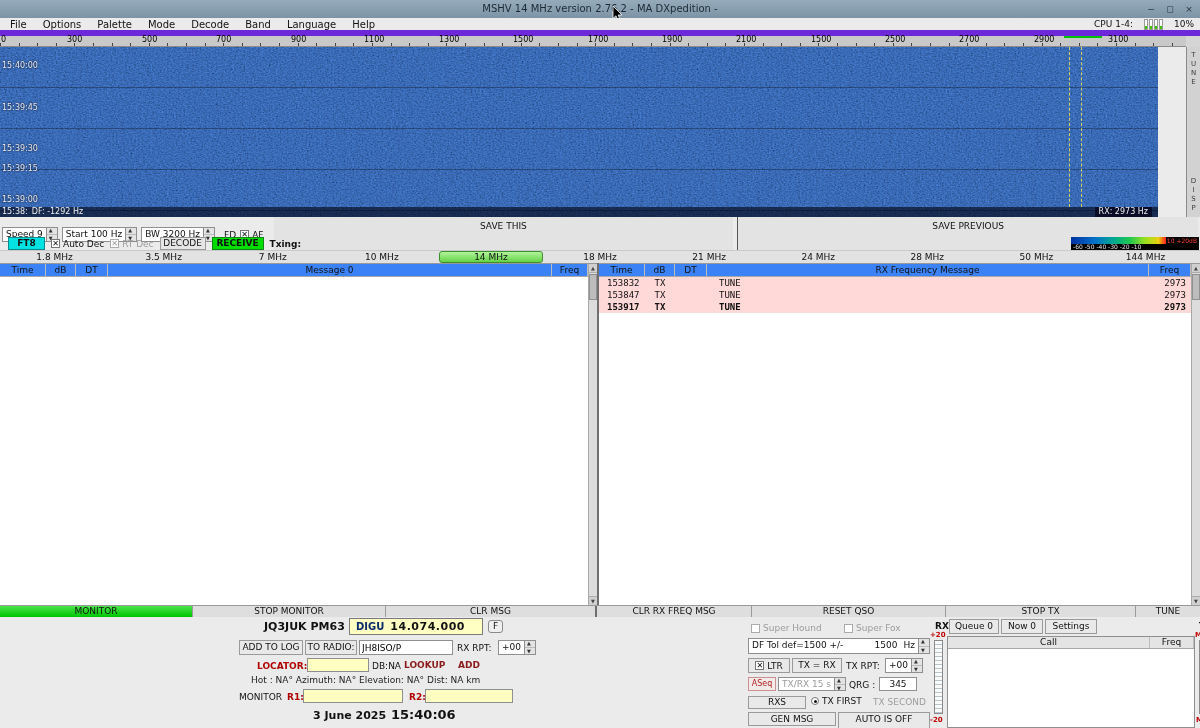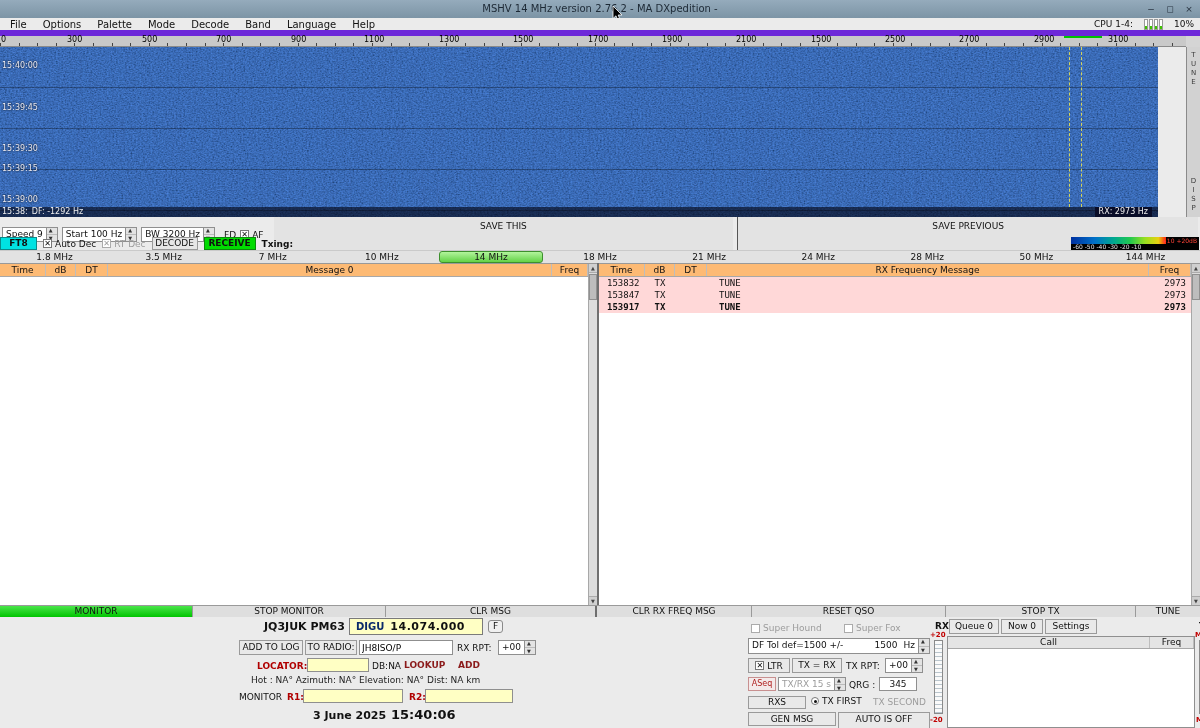--- a/index.html
+++ b/index.html
@@ -59,21 +59,21 @@
   .spin-btns i.up::after{content:"▲";position:absolute;left:2px;top:-1px;font-size:5px;color:#333;}
   .spin-btns i.dn::after{content:"▼";position:absolute;left:2px;top:0;font-size:5px;color:#333;}
   .chk{display:inline-flex;align-items:center;gap:3px;font-size:9px;}
   .chk .box{width:9px;height:9px;border:1px solid #777;background:#fff;font-size:8px;line-height:8px;text-align:center;color:#111;}
   .chk.dis{color:#9c9c9c;} .chk.dis .box{border-color:#ababab;color:#9c9c9c;}
   .lbl9{font-size:9px;}
   .save-this{flex:1;align-self:stretch;line-height:19px;text-align:center;font-size:9px;background:#e3e3e3;margin-left:6px;}
   .save-prev{flex:1;align-self:stretch;line-height:19px;text-align:center;font-size:9px;background:#e3e3e3;border-left:1px solid #555;}
 
   
-  .moderow{position:absolute;left:0;top:237px;width:100%;height:13px;display:flex;align-items:center;gap:6px;padding-left:0;}
+  .moderow{position:absolute;left:0;top:237px;width:100%;height:13px;display:flex;align-items:center;gap:6px;padding-left:8px;}
   .mode-btn{width:37px;height:13px;background:#00e2e2;border:1px solid #0a8a8a;text-align:center;
     font-size:9px;font-weight:bold;line-height:11px;}
   .btn{background:#e6e6e6;border:1px solid #9a9a9a;font-size:9px;text-align:center;}
   .decode-btn{width:46px;height:13px;line-height:11px;}
   .receive-btn{width:52px;height:13px;line-height:11px;background:#00dc00;border:1px solid #0a8a0a;font-weight:bold;text-align:center;font-size:9px;}
   .txing{font-size:9px;font-weight:bold;}
   .sig-meter{position:absolute;right:1px;top:0;width:128px;height:13px;background:#000;}
   .sig-bar{position:absolute;left:0;top:0;height:7px;width:74%;
     background:linear-gradient(90deg,#0030a0,#0070c8 25%,#00a890 45%,#20c850 62%,#9adf20 78%,#e8d010 92%,#ff2010 100%);}
   .sig-hi{position:absolute;right:2px;top:0;font-size:6px;color:#ff4438;white-space:nowrap;}
@@ -84,21 +84,21 @@
     border-top:1px solid #cacaca;display:flex;}
   .band{flex:1;display:flex;align-items:center;justify-content:center;font-size:9px;}
   .band-pill{display:block;width:104px;text-align:center;height:12px;line-height:11px;
     background:linear-gradient(#b2f49c,#63d246);border:1px solid #3d8f2d;border-radius:3px;}
 
   
   .panel{position:absolute;top:263px;height:342px;border-top:1px solid #999;background:#fff;}
   .panel-left{left:0;width:597px;}
   .panel-right{left:599px;width:601px;}
   .splitter{position:absolute;left:597px;top:263px;width:2px;height:342px;background:#6f6f6f;}
-  .thead{position:absolute;left:0;top:0;right:9px;height:13px;display:grid;background:#fdba74;
+  .thead{position:absolute;left:0;top:0;right:9px;height:13px;display:grid;background:#3b82f6;
     border-bottom:1px solid #a8a8a8;font-size:9px;}
   .panel-left .thead{grid-template-columns:46px 30px 32px 1fr 36px;}
   .panel-right .thead{grid-template-columns:46px 30px 32px 1fr 42px;}
   .th{border-right:1px solid #bdbdbd;text-align:center;line-height:12px;overflow:hidden;}
   .tbody{position:absolute;left:0;top:13px;right:9px;bottom:0;background:#fff;overflow:hidden;}
   .trow{display:grid;grid-template-columns:46px 30px 32px 1fr 42px;height:12px;background:#ffd8d8;
     font-family:"DejaVu Sans Mono","Liberation Mono",monospace;font-size:9px;line-height:12px;}
   .trow.bold{font-weight:bold;}
   .td-time{padding-left:8px;} .td-db{text-align:center;} .td-msg{padding-left:12px;}
   .td-freq{text-align:right;padding-right:5px;}

